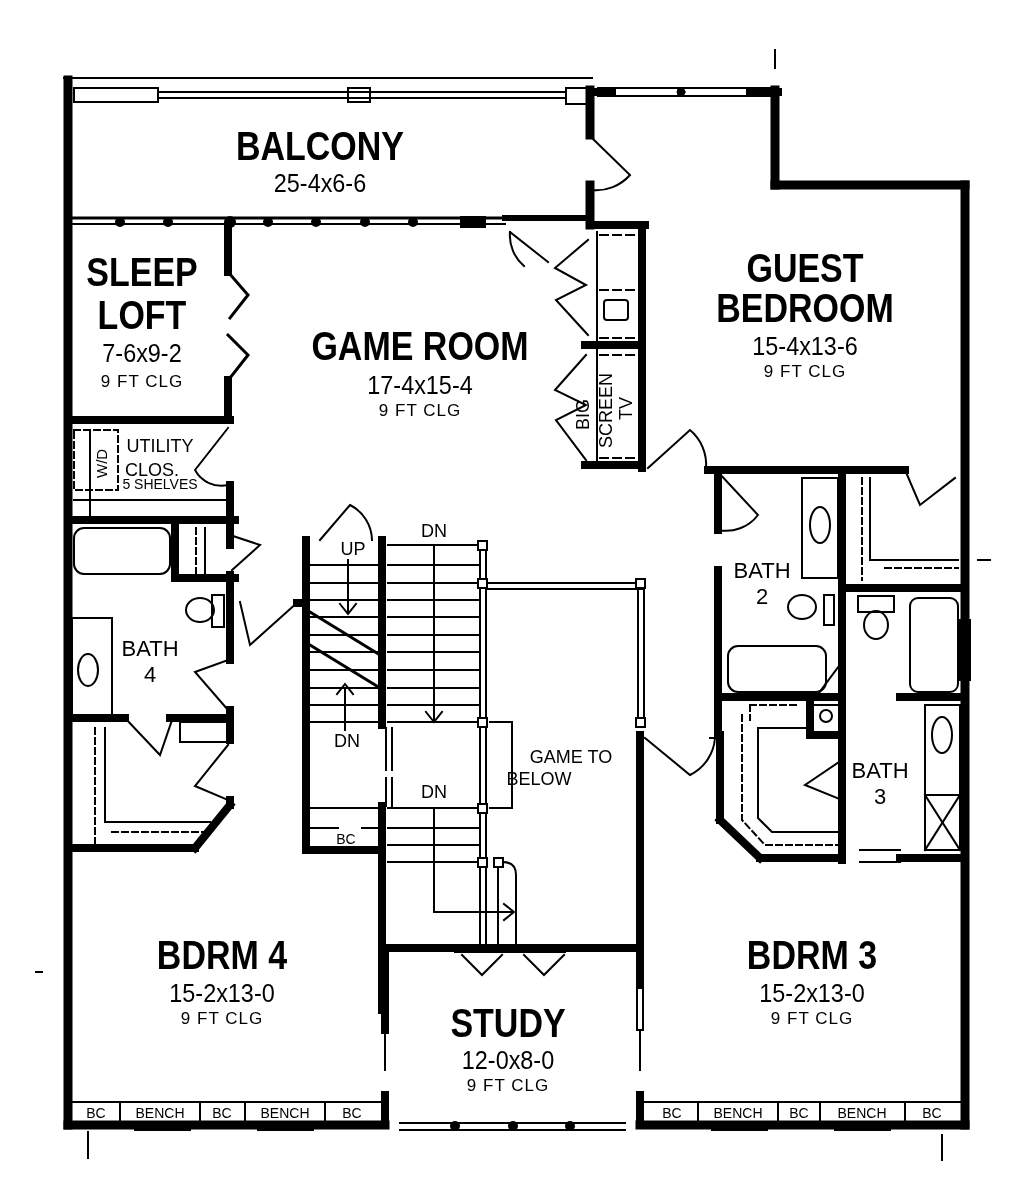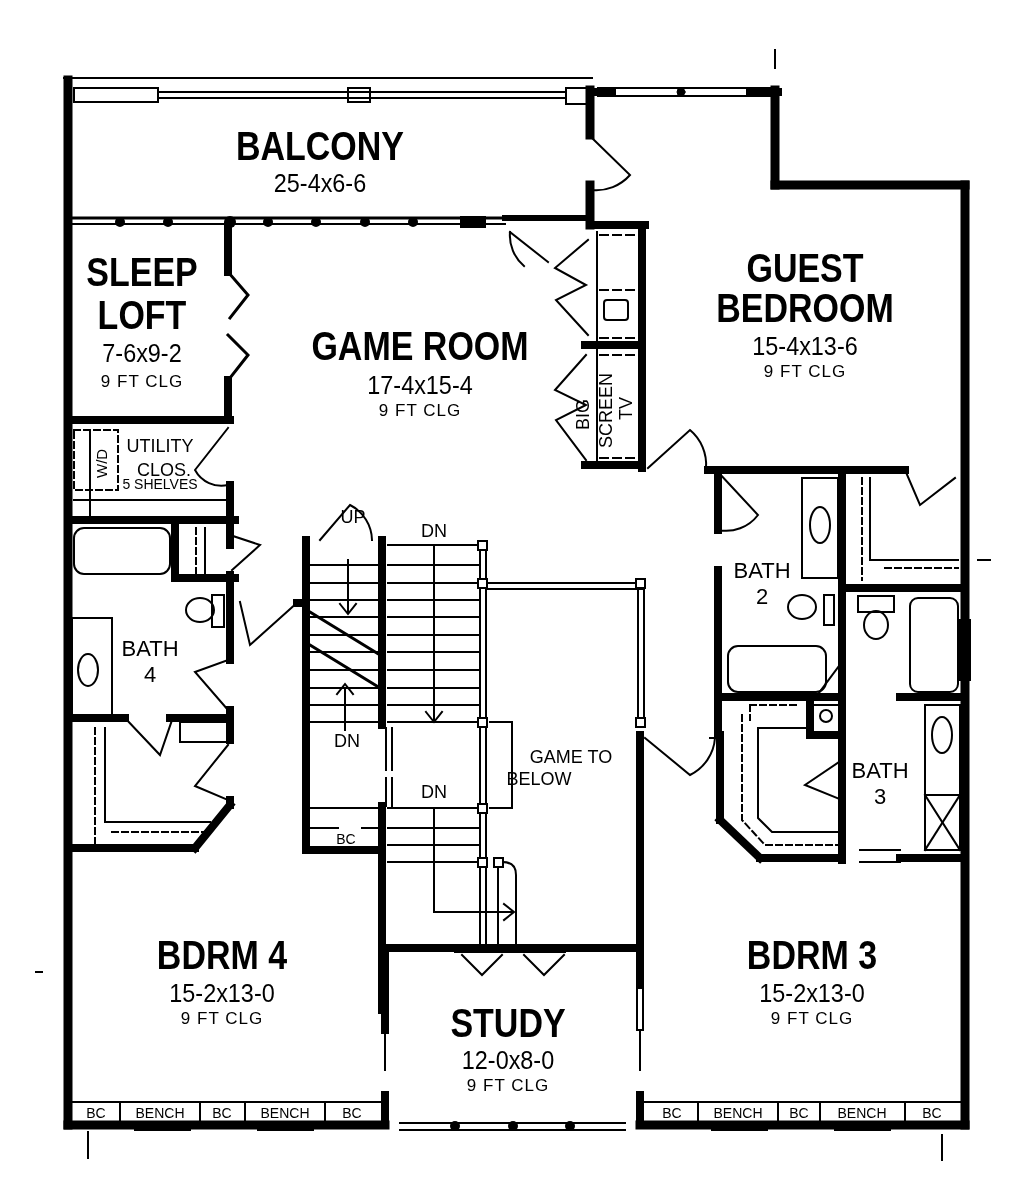--- a/index.html
+++ b/index.html
@@ -335,38 +335,38 @@
 <div class="lbl name-lg" style="left:142px;top:252px;">SLEEP</div>
 <div class="lbl name-lg" style="left:142px;top:295px;">LOFT</div>
 <div class="lbl dim" style="left:142px;top:340px;">7-6x9-2</div>
 <div class="lbl clg" style="left:142px;top:373px;">9 FT CLG</div>
 
 <div class="lbl name-lg" style="left:420px;top:326px;">GAME ROOM</div>
 <div class="lbl dim" style="left:420px;top:372px;">17-4x15-4</div>
 <div class="lbl clg" style="left:420px;top:402px;">9 FT CLG</div>
 
 <div class="lbl small" style="left:160px;top:437px;">UTILITY</div>
-<div class="lbl small" style="left:164px;top:461px;">CLOS.</div>
+<div class="lbl small" style="left:152px;top:461px;">CLOS.</div>
 <div class="vert" style="left:94px;top:478px;font-size:15px;">W/D</div>
 <div class="lbl tiny" style="left:160px;top:477px;">5 SHELVES</div>
 
 <div class="vert" style="left:574px;top:430px;">BIG</div>
 <div class="vert" style="left:597px;top:448px;">SCREEN</div>
 <div class="vert" style="left:617px;top:420px;">TV</div>
 
 <div class="lbl small" style="left:150px;top:638px;font-size:22px;">BATH</div>
 <div class="lbl small" style="left:150px;top:664px;font-size:22px;">4</div>
 
 <div class="lbl small" style="left:762px;top:560px;font-size:22px;">BATH</div>
 <div class="lbl small" style="left:762px;top:586px;font-size:22px;">2</div>
 
 <div class="lbl small" style="left:880px;top:760px;font-size:22px;">BATH</div>
 <div class="lbl small" style="left:880px;top:786px;font-size:22px;">3</div>
 
-<div class="lbl small" style="left:353px;top:508px;">UP</div>
+<div class="lbl small" style="left:353px;top:540px;">UP</div>
 <div class="lbl small" style="left:347px;top:732px;">DN</div>
 <div class="lbl small" style="left:434px;top:522px;">DN</div>
 <div class="lbl small" style="left:434px;top:783px;">DN</div>
 <div class="lbl tiny" style="left:346px;top:832px;">BC</div>
 
 <div class="lbl small" style="left:571px;top:748px;">GAME TO</div>
 <div class="lbl small" style="left:539px;top:770px;">BELOW</div>
 
 <div class="lbl name-lg" style="left:222px;top:935px;">BDRM 4</div>
 <div class="lbl dim" style="left:222px;top:980px;">15-2x13-0</div>

